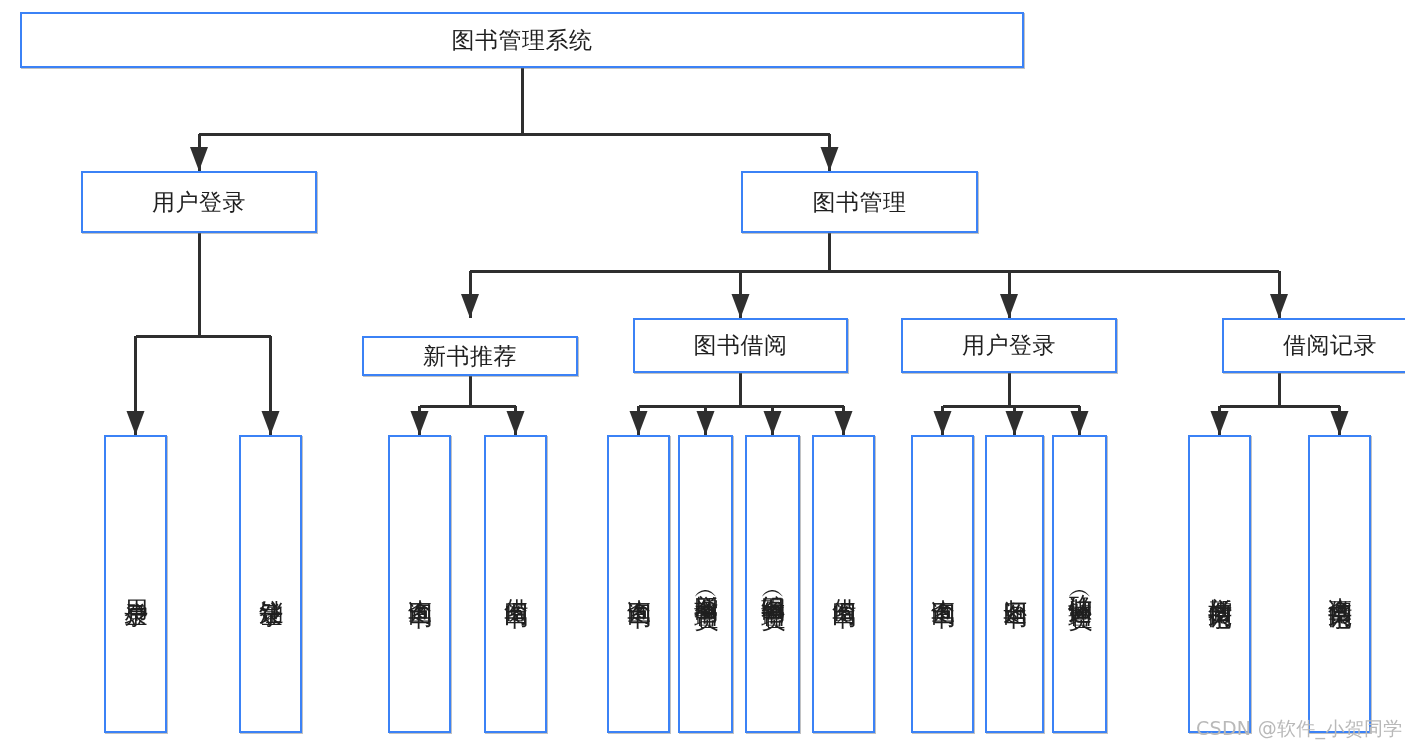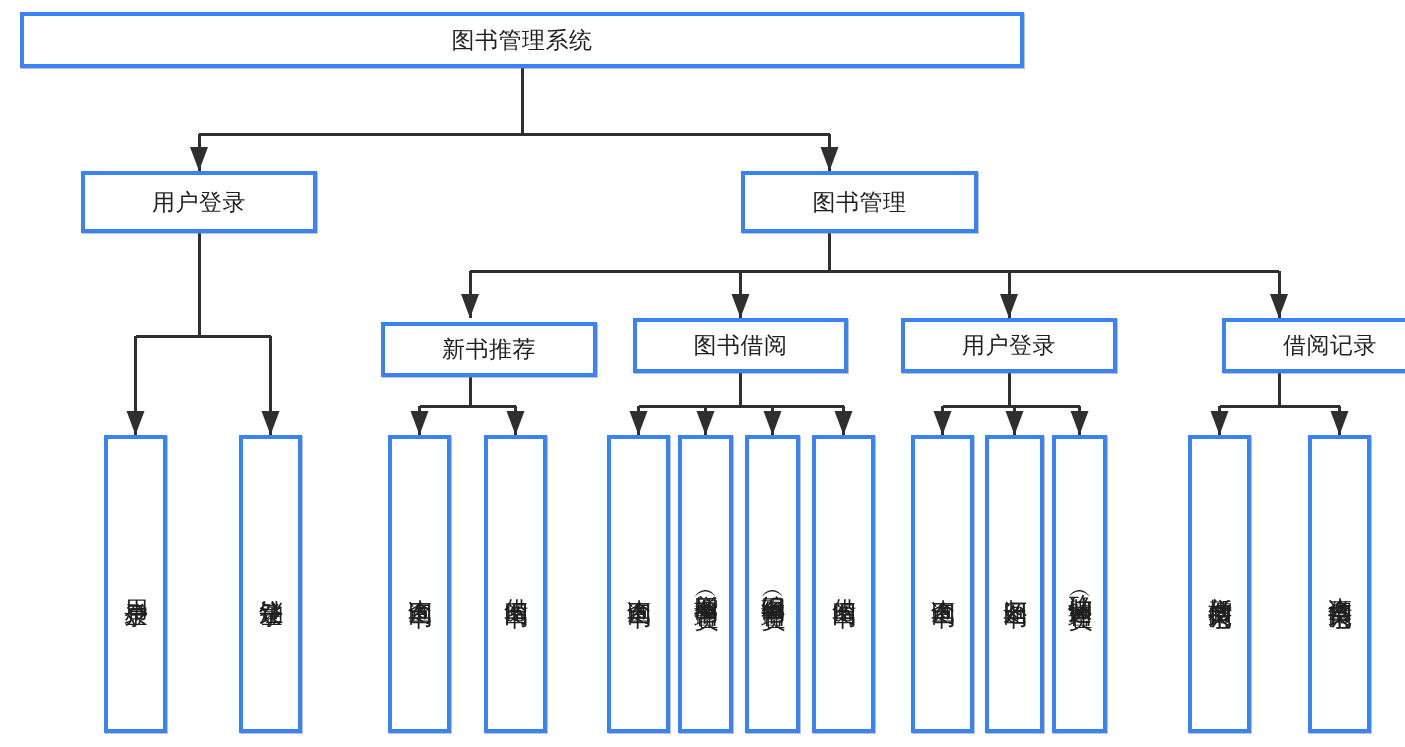--- a/index.html
+++ b/index.html
@@ -23,21 +23,21 @@
   #diagram-svg {
     position: absolute;
     left: 0;
     top: 0;
     width: 1405px;
     height: 747px;
   }
   .node-box {
     position: absolute;
     box-sizing: border-box;
-    border: 4px solid #3b82f6;
+    border: 2px solid #3b82f6;
     background: #ffffff;
     box-shadow: 1px 1px 0 rgba(120,120,120,0.45);
   }
   .node-label {
     position: absolute;
     left: 0;
     top: 0;
     width: 100%;
     height: 100%;
     display: flex;
@@ -131,21 +131,21 @@
   <div id="node-layer">
       <div class="node-box node-horizontal node-root" style="left: 20px; top: 12px; width: 1004px; height: 56px;">
         <div class="node-label">图书管理系统</div>
       </div>
       <div class="node-box node-horizontal" style="left: 81px; top: 171px; width: 236px; height: 62px;">
         <div class="node-label">用户登录</div>
       </div>
       <div class="node-box node-horizontal" style="left: 711px; top: 171px; width: 237px; height: 62px; margin-left: 30px;">
         <div class="node-label">图书管理</div>
       </div>
-      <div class="node-box node-horizontal" style="left: 362px; top: 322px; width: 216px; height: 55px; margin-left: 19px;">
+      <div class="node-box node-horizontal" style="left: 362px; top: 336px; width: 216px; height: 40px;">
         <div class="node-label">新书推荐</div>
       </div>
       <div class="node-box node-horizontal" style="left: 633px; top: 318px; width: 215px; height: 55px;">
         <div class="node-label">图书借阅</div>
       </div>
       <div class="node-box node-horizontal" style="left: 901px; top: 318px; width: 216px; height: 55px;">
         <div class="node-label">用户登录</div>
       </div>
       <div class="node-box node-horizontal" style="left: 1222px; top: 318px; width: 216px; height: 55px;">
         <div class="node-label">借阅记录</div>
@@ -183,13 +183,14 @@
       <div class="node-box node-vertical" style="left: 1052px; top: 435px; width: 55px; height: 298px;">
         <div class="node-label">确认归还（管理员）</div>
       </div>
       <div class="node-box node-vertical" style="left: 1188px; top: 435px; width: 63px; height: 298px;">
         <div class="node-label">新增借阅记录</div>
       </div>
       <div class="node-box node-vertical" style="left: 1308px; top: 435px; width: 63px; height: 298px;">
         <div class="node-label">查询借阅记录</div>
       </div>
     </div>
+  <div class="watermark" style="left: 1196px; top: 716px; color: rgb(185, 185, 185);">CSDN @软件_小贺同学</div>
 </div>
 
 </body></html>

